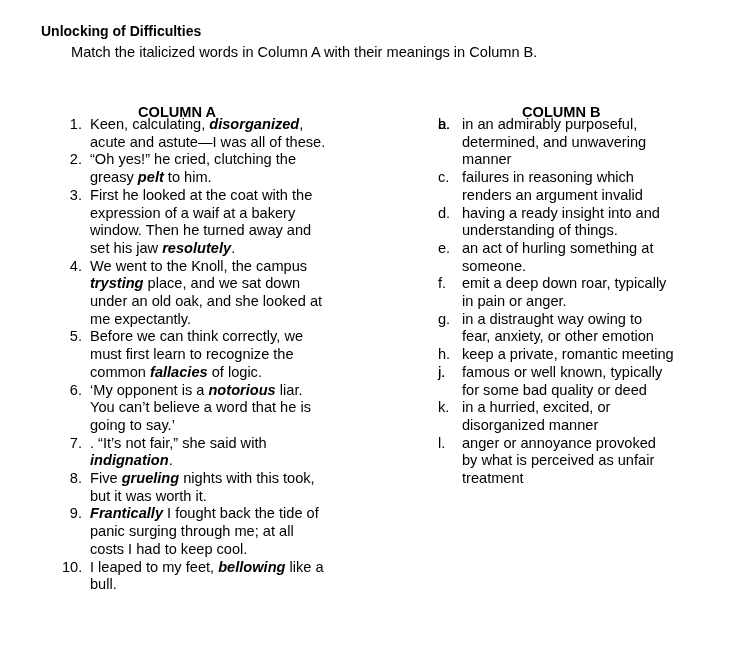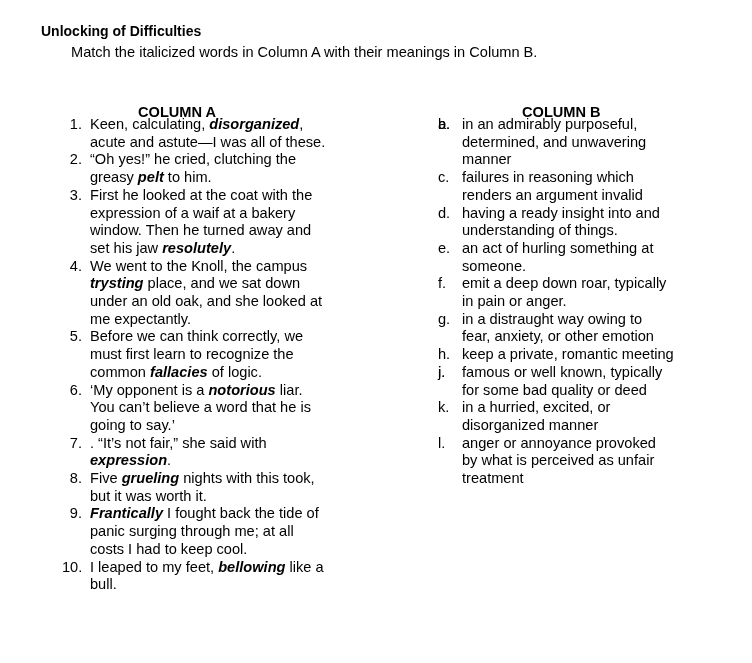--- a/index.html
+++ b/index.html
@@ -112,21 +112,21 @@
   <li class="item">
     <span class="marker">4.</span><span>We went to the Knoll, the campus </span><span class="kw">trysting</span><span> place, and we sat down under an old oak, and she looked at me expectantly.</span>
   </li>
   <li class="item">
     <span class="marker">5.</span><span>Before we can think correctly, we must first learn to recognize the common </span><span class="kw">fallacies</span><span> of logic.</span>
   </li>
   <li class="item">
     <span class="marker">6.</span><span>‘My opponent is a </span><span class="kw">notorious</span><span> liar. You can’t believe a word that he is going to say.’</span>
   </li>
   <li class="item">
-    <span class="marker">7.</span><span>. “It’s not fair,” she said with </span><span class="kw">expression</span><span>.</span>
+    <span class="marker">7.</span><span>. “It’s not fair,” she said with </span><span class="kw">indignation</span><span>.</span>
   </li>
   <li class="item">
     <span class="marker">8.</span><span>Five </span><span class="kw">grueling</span><span> nights with this took, but it was worth it.</span>
   </li>
   <li class="item">
     <span class="marker">9.</span><span></span><span class="kw">Frantically</span><span> I fought back the tide of panic surging through me; at all costs I had to keep cool.</span>
   </li>
   <li class="item">
     <span class="marker">10.</span><span>I leaped to my feet, </span><span class="kw">bellowing</span><span> like a bull.</span>
   </li>

